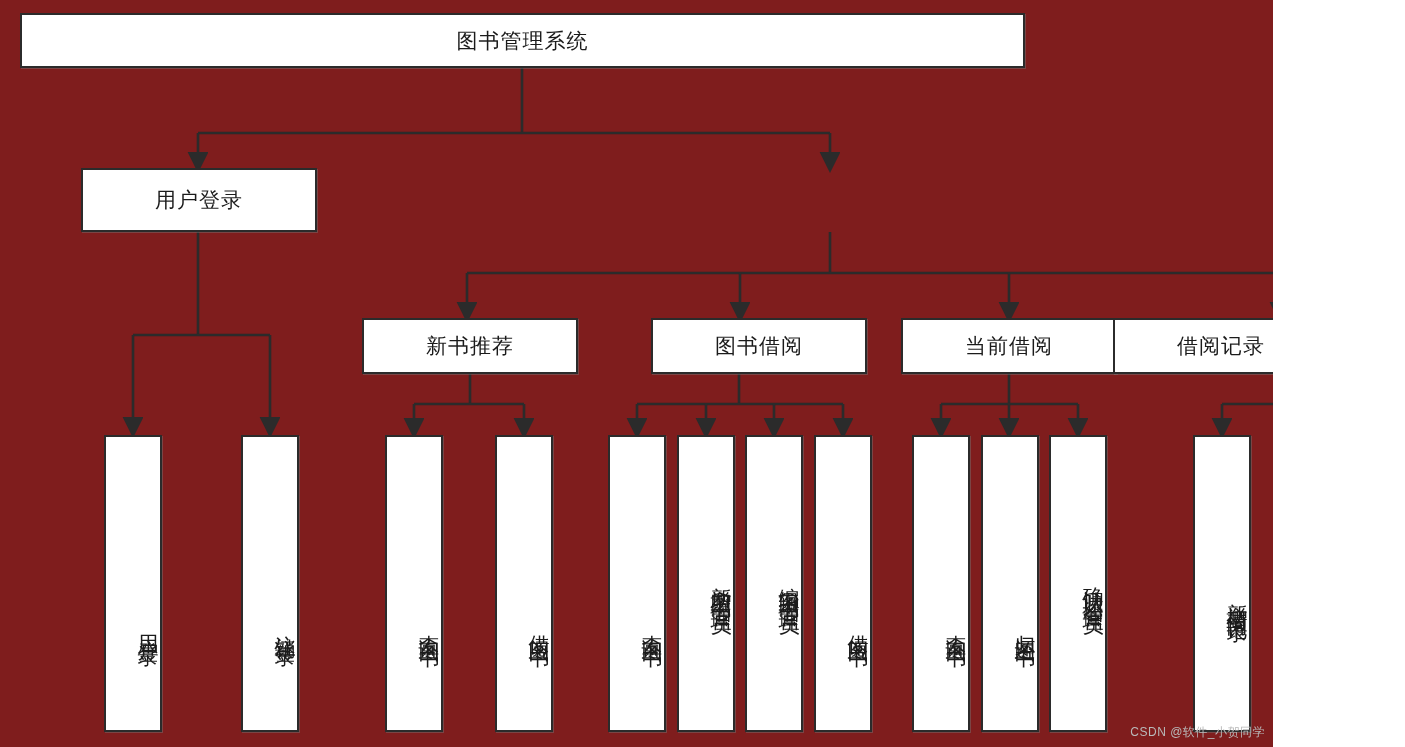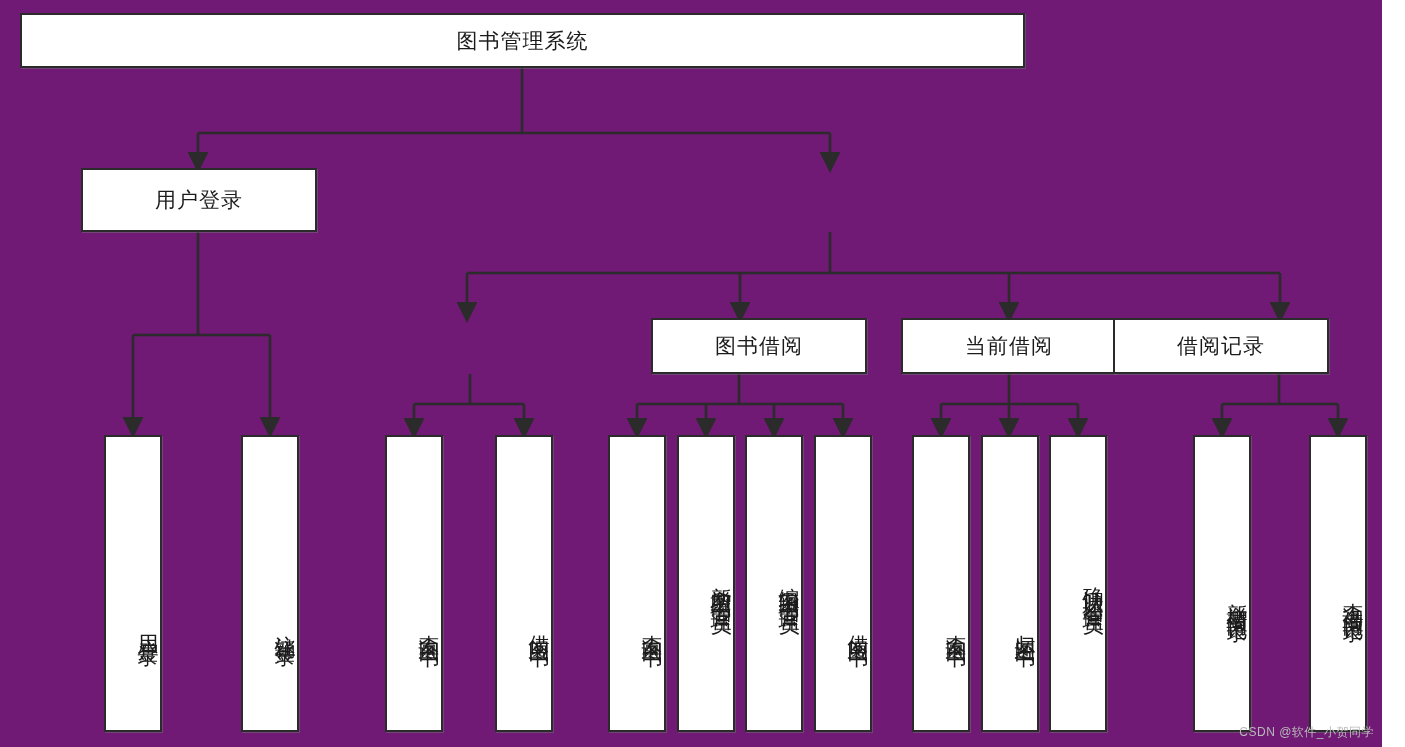--- a/index.html
+++ b/index.html
@@ -2,23 +2,23 @@
 <html><head>
 <meta charset="utf-8">
 <style>
   html,body{margin:0;padding:0;background:#ffffff;}
   body{
     font-family:"Liberation Sans","DejaVu Sans",sans-serif;
     color:#1a1a1a;
   }
   #canvas{
     position:relative;
-    width:1382px;
+    width:1273px;
     height:747px;
-    background:#701a75;
+    background:#7f1d1d;
     overflow:hidden;
   }
   svg#wires{
     position:absolute;
     left:0; top:0;
     width:1405px; height:747px;
     pointer-events:none;
   }
   .node{
     position:absolute;
@@ -122,20 +122,23 @@
 
   <div class="node" style="left:20px;top:13px;width:1005px;height:55px;">
     <span class="lbl">图书管理系统</span>
   </div>
 
   <div class="node" style="left:81px;top:168px;width:236px;height:64px;">
     <span class="lbl">用户登录</span>
   </div>
 
 
+  <div class="node" style="left:362px;top:318px;width:216px;height:56px;">
+    <span class="lbl">新书推荐</span>
+  </div>
 
   <div class="node" style="left:651px;top:318px;width:216px;height:56px;">
     <span class="lbl">图书借阅</span>
   </div>
 
   <div class="node" style="left:901px;top:318px;width:216px;height:56px;">
     <span class="lbl">当前借阅</span>
   </div>
 
   <div class="node" style="left:1113px;top:318px;width:216px;height:56px;">

